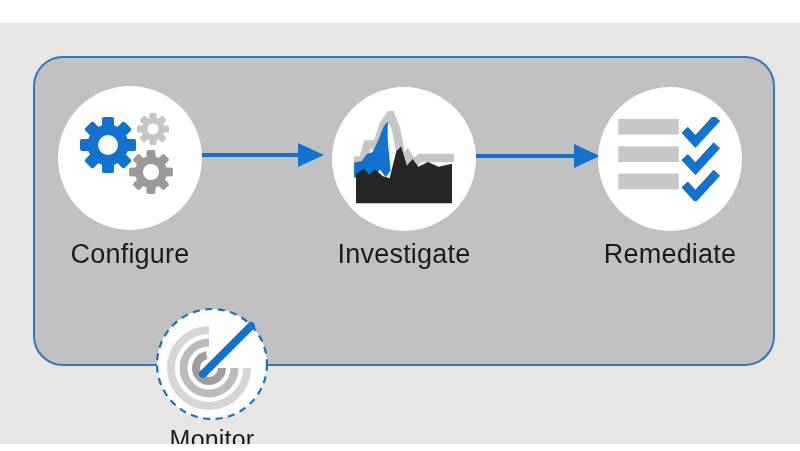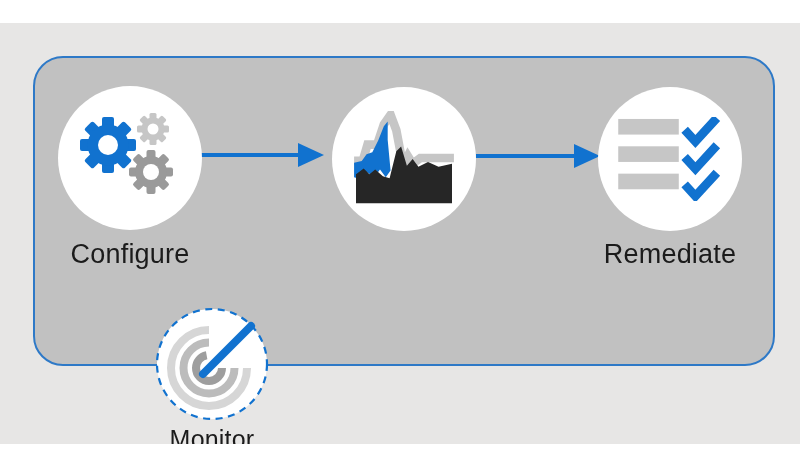--- a/index.html
+++ b/index.html
@@ -106,16 +106,17 @@
     <circle cx="58" cy="58" r="55" fill="var(--node-fill,#ffffff)" class="stroke-accent" stroke-width="2.2" stroke-dasharray="7 5.6"></circle>
     <g fill="none" stroke-width="8">
       <circle cx="55" cy="62" r="38" stroke="#d6d6d6" pathLength="100" stroke-dasharray="75 25"></circle>
       <circle cx="55" cy="62" r="25.5" stroke="#bcbcbc" pathLength="100" stroke-dasharray="75 25"></circle>
       <circle cx="55" cy="62" r="13" stroke="#9e9e9e" pathLength="100" stroke-dasharray="72 28"></circle>
     </g>
     <line x1="49" y1="68" x2="97" y2="20" class="stroke-accent" stroke-width="8" stroke-linecap="round"></line>
   </svg>
 
   <div class="step-label" style="left:10px">Configure</div>
+  <div class="step-label" style="left:284px">Investigate</div>
   <div class="step-label monitor-label" style="left:92px">Monitor</div>
   <div class="step-label" style="left:550px">Remediate</div>
 
 </div>
 
 </body></html>

